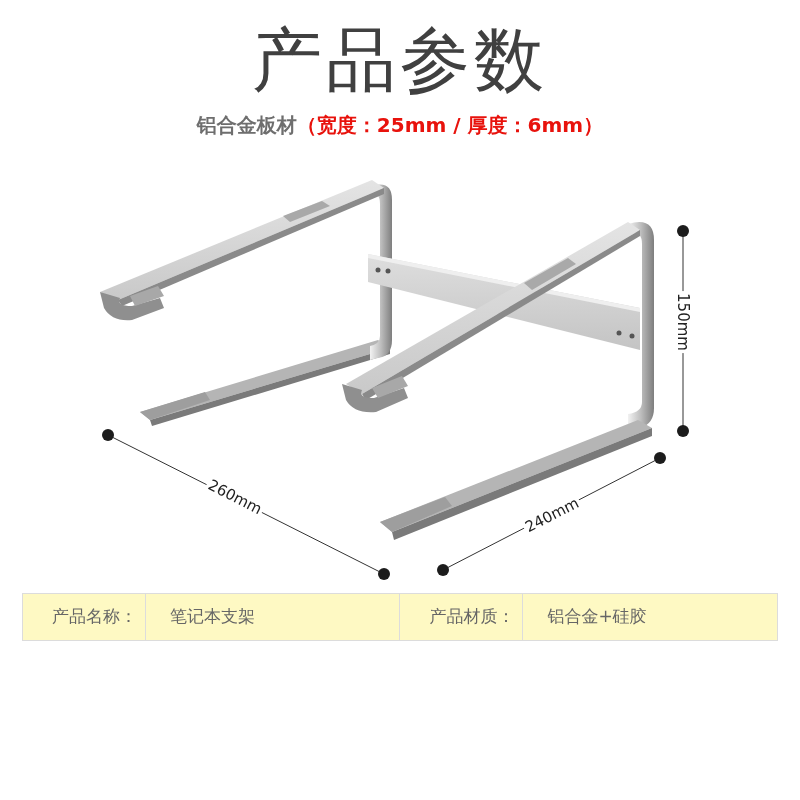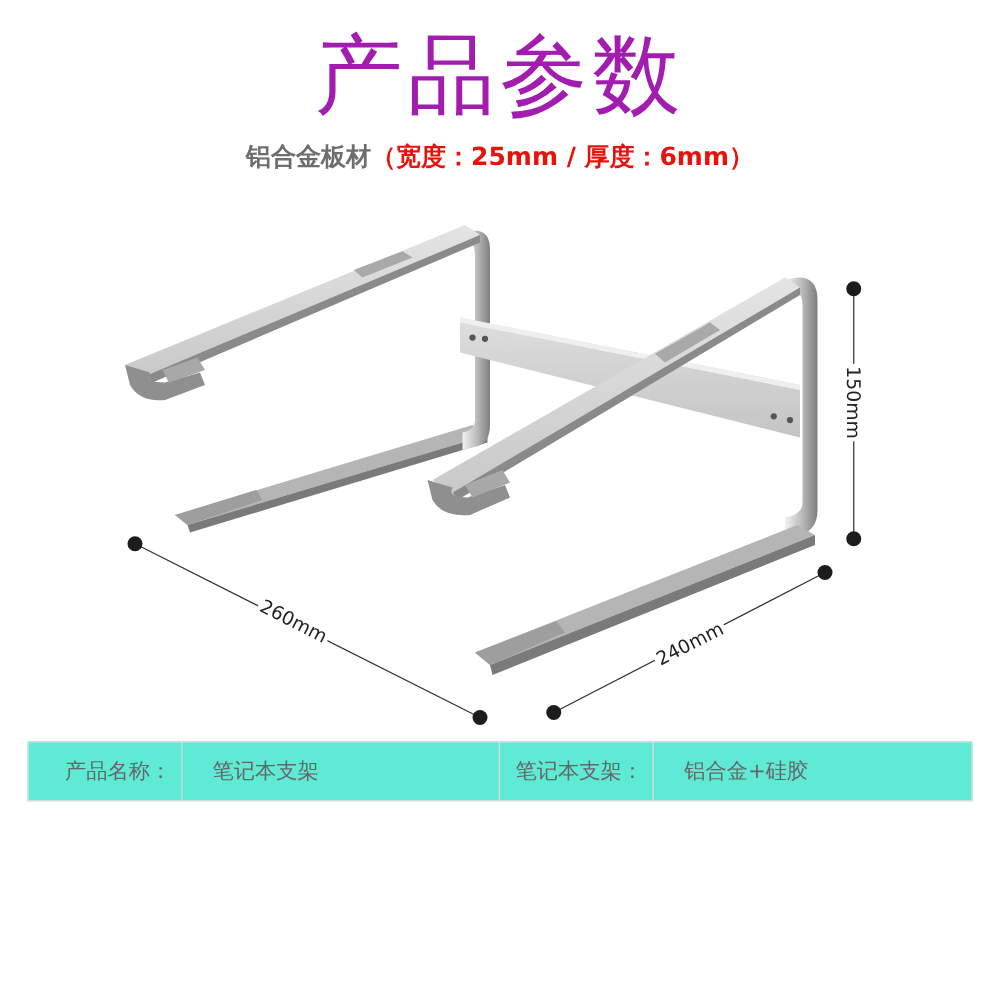--- a/index.html
+++ b/index.html
@@ -1,40 +1,40 @@
 <!DOCTYPE html>
 <html><head>
 <meta charset="utf-8">
 <style>
   * { margin: 0; padding: 0; box-sizing: border-box; }
   html, body { width: 800px; height: 800px; background: #ffffff; overflow: hidden; }
   body { position: relative; font-family: "DejaVu Sans", "Liberation Sans", sans-serif; }
 
   .title {
     position: absolute; left: 0; top: 20px; width: 800px; text-align: center;
-    font-size: 70px; line-height: 80px; color: #a21caf; letter-spacing: 4px;
+    font-size: 70px; line-height: 80px; color: #404040; letter-spacing: 4px;
   }
   .subtitle {
     position: absolute; left: 0; top: 111px; width: 800px; text-align: center;
     font-size: 20px; line-height: 28px; white-space: nowrap; font-weight: bold;
   }
   .subtitle .mat { color: #6e6e6e; }
   .subtitle .dims { color: #e8120c; }
 
   .illustration { position: absolute; left: 0; top: 150px; width: 800px; height: 440px; }
   .illustration svg { position: absolute; left: 0; top: 0; }
 
   .dim-label {
     position: absolute; font-size: 15px; color: #222; white-space: nowrap;
     font-family: "DejaVu Sans", sans-serif; background: #fff; padding: 0 2px;
   }
 
   .spec-table {
     position: absolute; left: 22px; top: 593px; width: 756px;
-    border-collapse: collapse; background: #5eead4; padding-left: 36px;
+    border-collapse: collapse; background: #fef9c3; padding-left: 36px;
   }
   .spec-table td {
     border: 1px solid #dcdcdc; height: 46.5px;
     font-size: 17px; color: #666; white-space: nowrap;
   }
   .spec-table td.label { width: 123px; text-align: right; padding-right: 8px; }
   .spec-table td.value { padding-left: 24px; margin-left: 36px; }
   .spec-table td.c1 { width: 123px; }
   .spec-table td.c2 { width: 255px; }
   .spec-table td.c3 { width: 123px; }
@@ -129,17 +129,17 @@
   <div class="dim-label" style="left:652px; top:163px; transform: rotate(90deg); transform-origin: center;">150mm</div>
   <div class="dim-label" style="left:204px; top:338px; transform: rotate(27deg); transform-origin: center;">260mm</div>
   <div class="dim-label" style="left:521px; top:356px; transform: rotate(-27deg); transform-origin: center;">240mm</div>
 </div>
 
 <table class="spec-table">
   <tbody>
     <tr>
       <td class="label c1">产品名称：</td>
       <td class="value c2">笔记本支架</td>
-      <td class="label c3">笔记本支架：</td>
+      <td class="label c3">产品材质：</td>
       <td class="value c4">铝合金+硅胶</td>
     </tr>
   </tbody>
 </table>
 
 </body></html>

